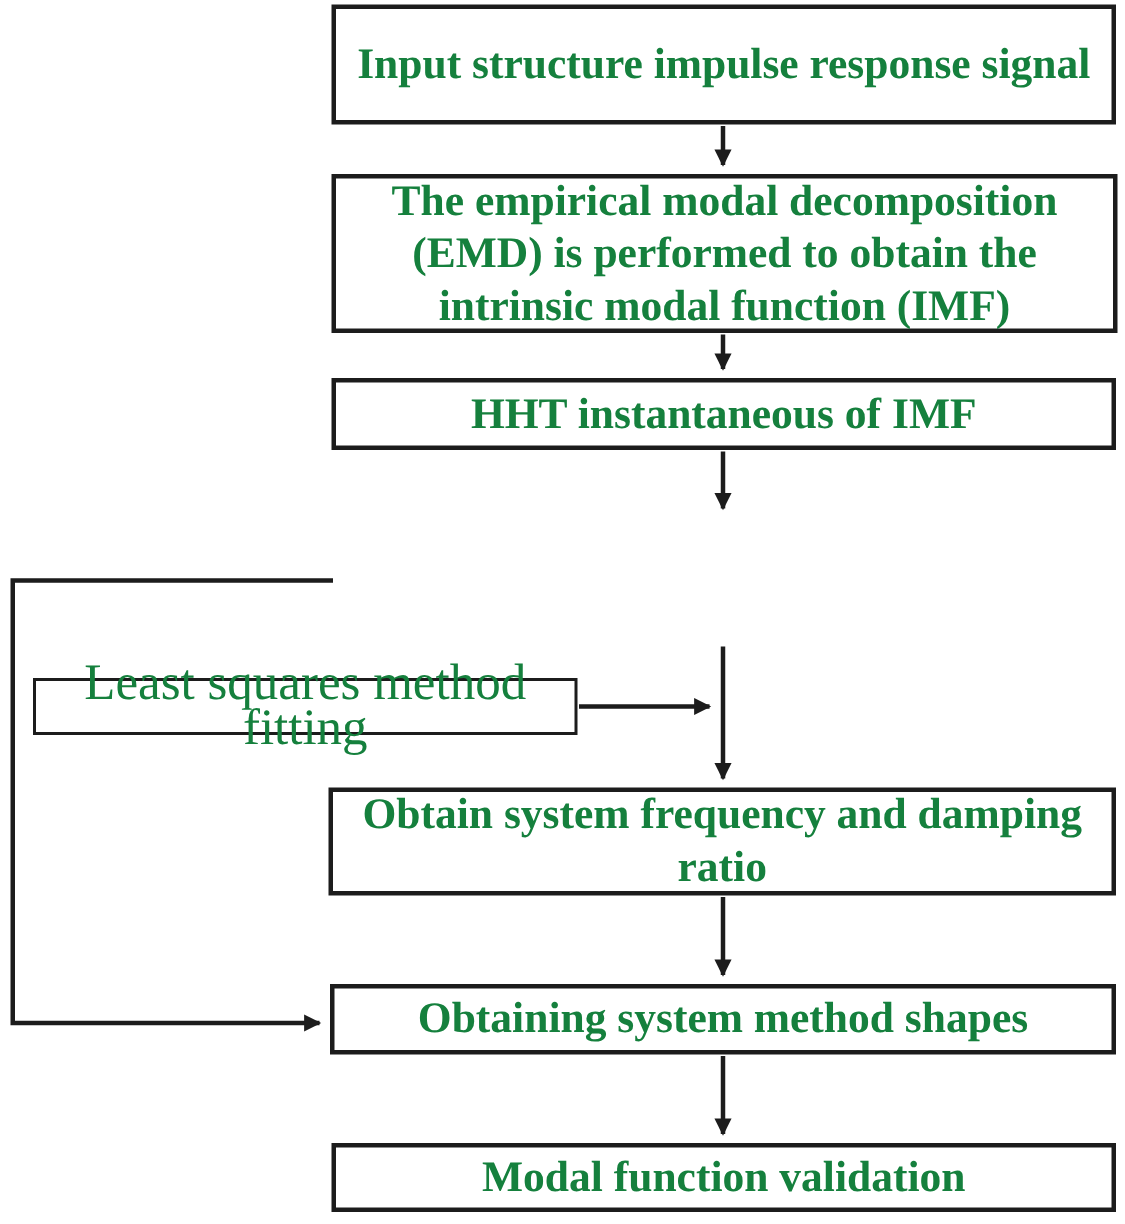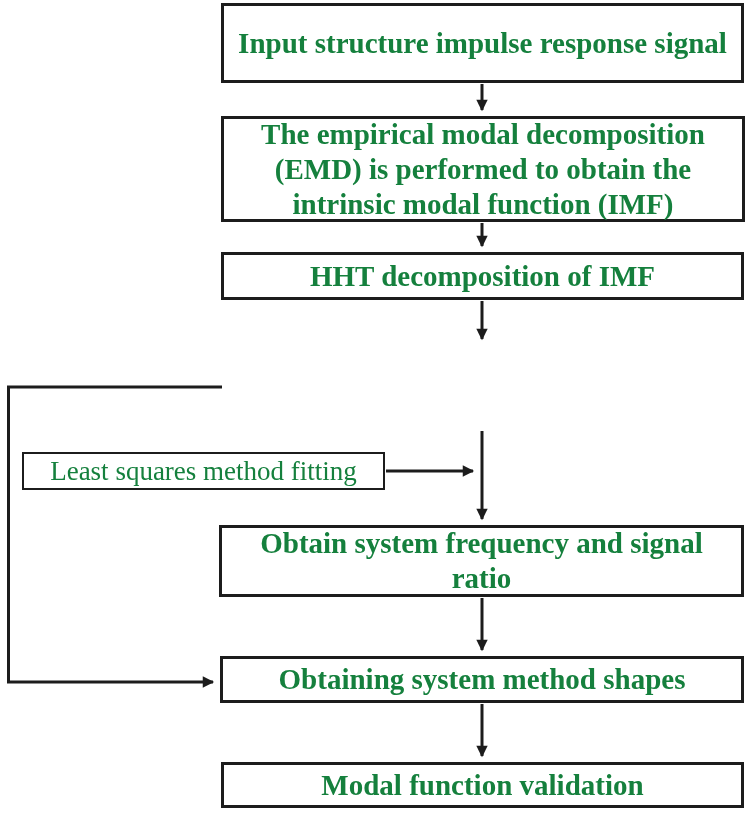--- a/index.html
+++ b/index.html
@@ -43,21 +43,21 @@
     font-weight: bold;
     font-size: 29px;
     line-height: 35px;
     letter-spacing: 0px;
   }
   .node.side {
     border-width: 2px;
   }
   .node.side .label {
     font-weight: normal;
-    font-size: 27px;
+    font-size: 34px;
     line-height: 30px;
   }
   
   #n-input        { left: 221px; top: 3px;   width: 523px; height: 80px; }
   #n-emd          { left: 221px; top: 116px; width: 524px; height: 106px; }
   #n-hht          { left: 221px; top: 252px; width: 523px; height: 48px; }
   #n-amplitude    { left: 222px; top: 345px; width: 522px; height: 85px; }
   #n-leastsquares { left: 22px;  top: 452px; width: 363px; height: 38px; }
   #n-frequency    { left: 219px; top: 525px; width: 525px; height: 72px; }
   #n-modalshapes  { left: 220px; top: 656px; width: 524px; height: 47px; }
@@ -90,30 +90,30 @@
     <span class="label">Input structure impulse response signal</span>
   </div>
 
   <div class="node main" id="n-emd">
     <span class="label">The empirical modal decomposition
 (EMD) is performed to obtain the
 intrinsic modal function (IMF)</span>
   </div>
 
   <div class="node main" id="n-hht">
-    <span class="label">HHT decomposition of IMF</span>
+    <span class="label">HHT instantaneous of IMF</span>
   </div>
 
 
   <div class="node side" id="n-leastsquares">
     <span class="label">Least squares method fitting</span>
   </div>
 
   <div class="node main" id="n-frequency">
-    <span class="label">Obtain system frequency and signal
+    <span class="label">Obtain system frequency and damping
 ratio</span>
   </div>
 
   <div class="node main" id="n-modalshapes">
     <span class="label">Obtaining system method shapes</span>
   </div>
 
   <div class="node main" id="n-validation">
     <span class="label">Modal function validation</span>
   </div>

